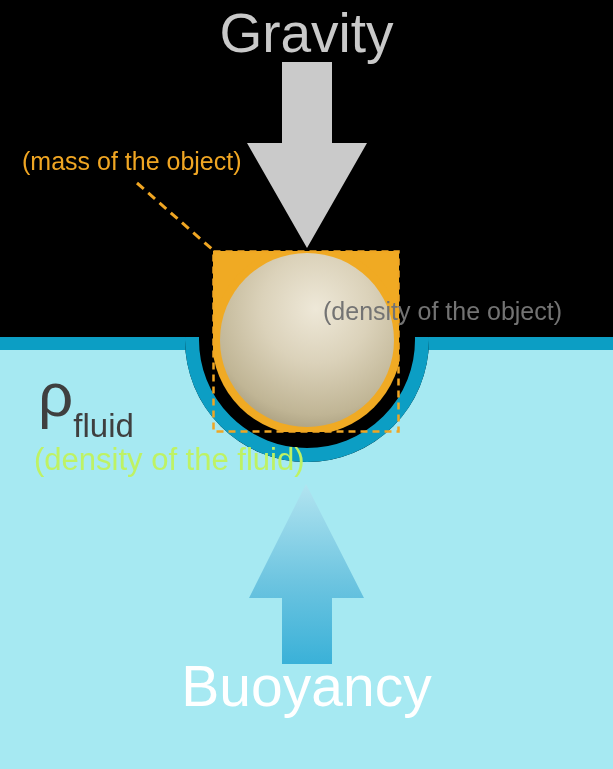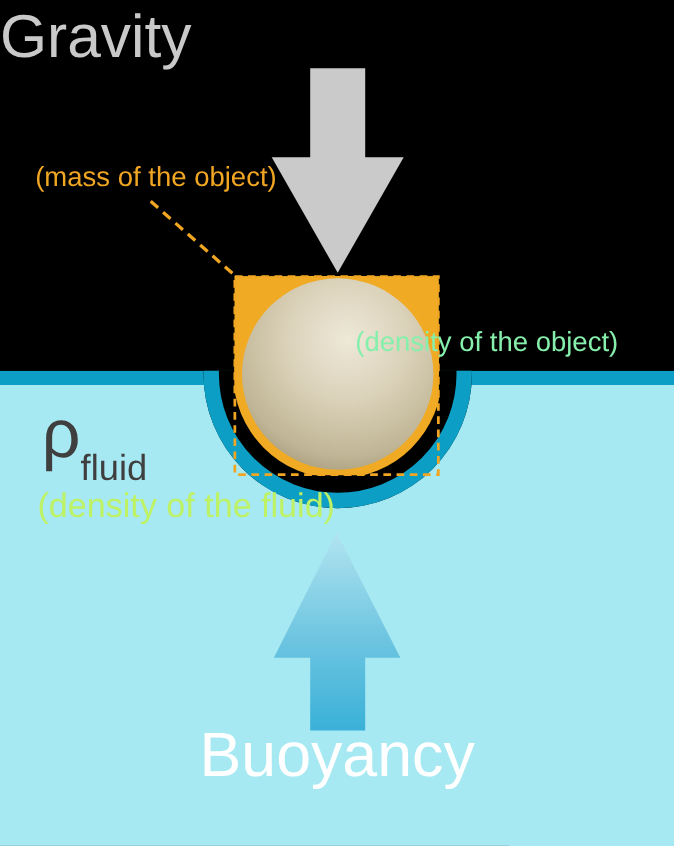--- a/index.html
+++ b/index.html
@@ -1,26 +1,26 @@
 <!DOCTYPE html>
 <html><head>
 <meta charset="utf-8">
 <style>
   html,body{margin:0;padding:0;}
   body{width:613px;height:769px;background:#000;}
   .stage{position:relative;width:613px;height:769px;overflow:hidden;background:#000;
          font-family:"Liberation Sans", sans-serif;}
   .stage svg{position:absolute;left:0;top:0;}
   .txt{position:absolute;white-space:nowrap;line-height:1;}
-  .gravity-label{left:0;top:6px;width:613px;text-align:left;
+  .gravity-label{left:0;top:6px;width:613px;text-align:center;
                  font-size:55px;color:#c9c9c9;}
   .m-label{left:22px;top:86px;font-size:47px;color:#f0a623;}
   .m-label .sub{font-size:31px;vertical-align:-10px;}
-  .mass-caption{left:32px;top:149px;font-size:25px;color:#f0a623;}
-  .density-object-caption{left:323px;top:299px;font-size:25px;color:#86efac;}
+  .mass-caption{left:22px;top:149px;font-size:25px;color:#f0a623;}
+  .density-object-caption{left:323px;top:299px;font-size:25px;color:#737373;}
   .rho-object{left:248px;top:277px;font-size:74px;color:#3f3f3f;}
   .rho-object .sub{font-size:35px;vertical-align:-14px;}
   .rho-fluid{left:38px;top:364px;font-size:62px;color:#3f3f3f;}
   .rho-fluid .sub{font-size:33px;vertical-align:-21px;}
   .fluid-caption{left:34px;top:444px;font-size:31px;color:#bef264;}
   .buoyancy-label{left:0;top:658px;width:613px;text-align:center;
                   font-size:57px;color:#ffffff;}
 </style>
 </head>
 <body>

